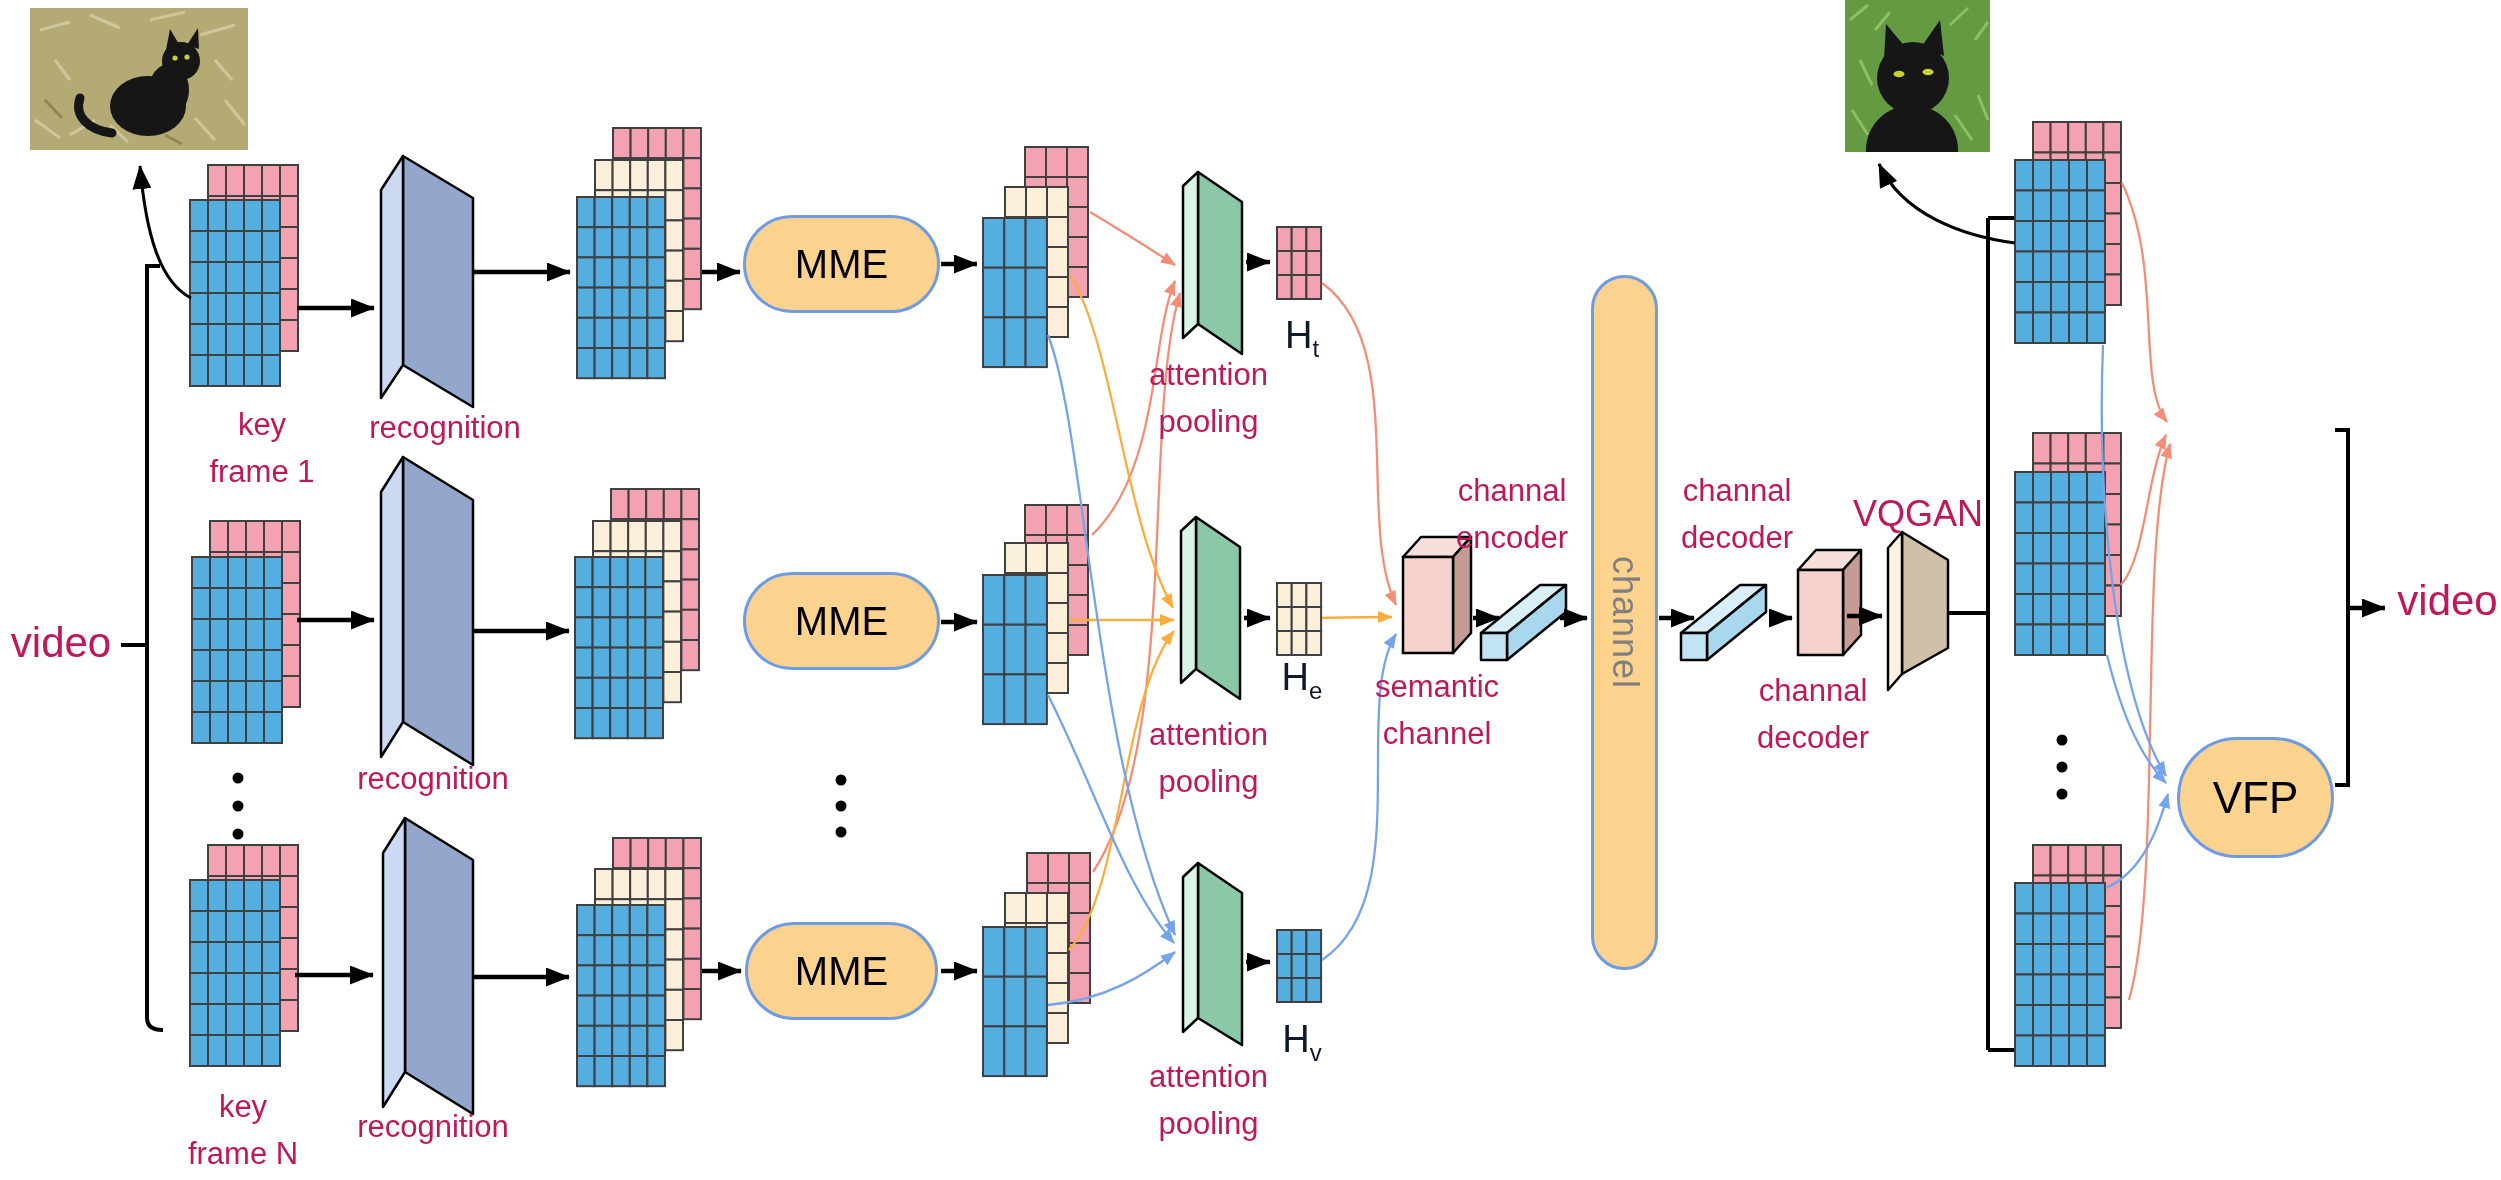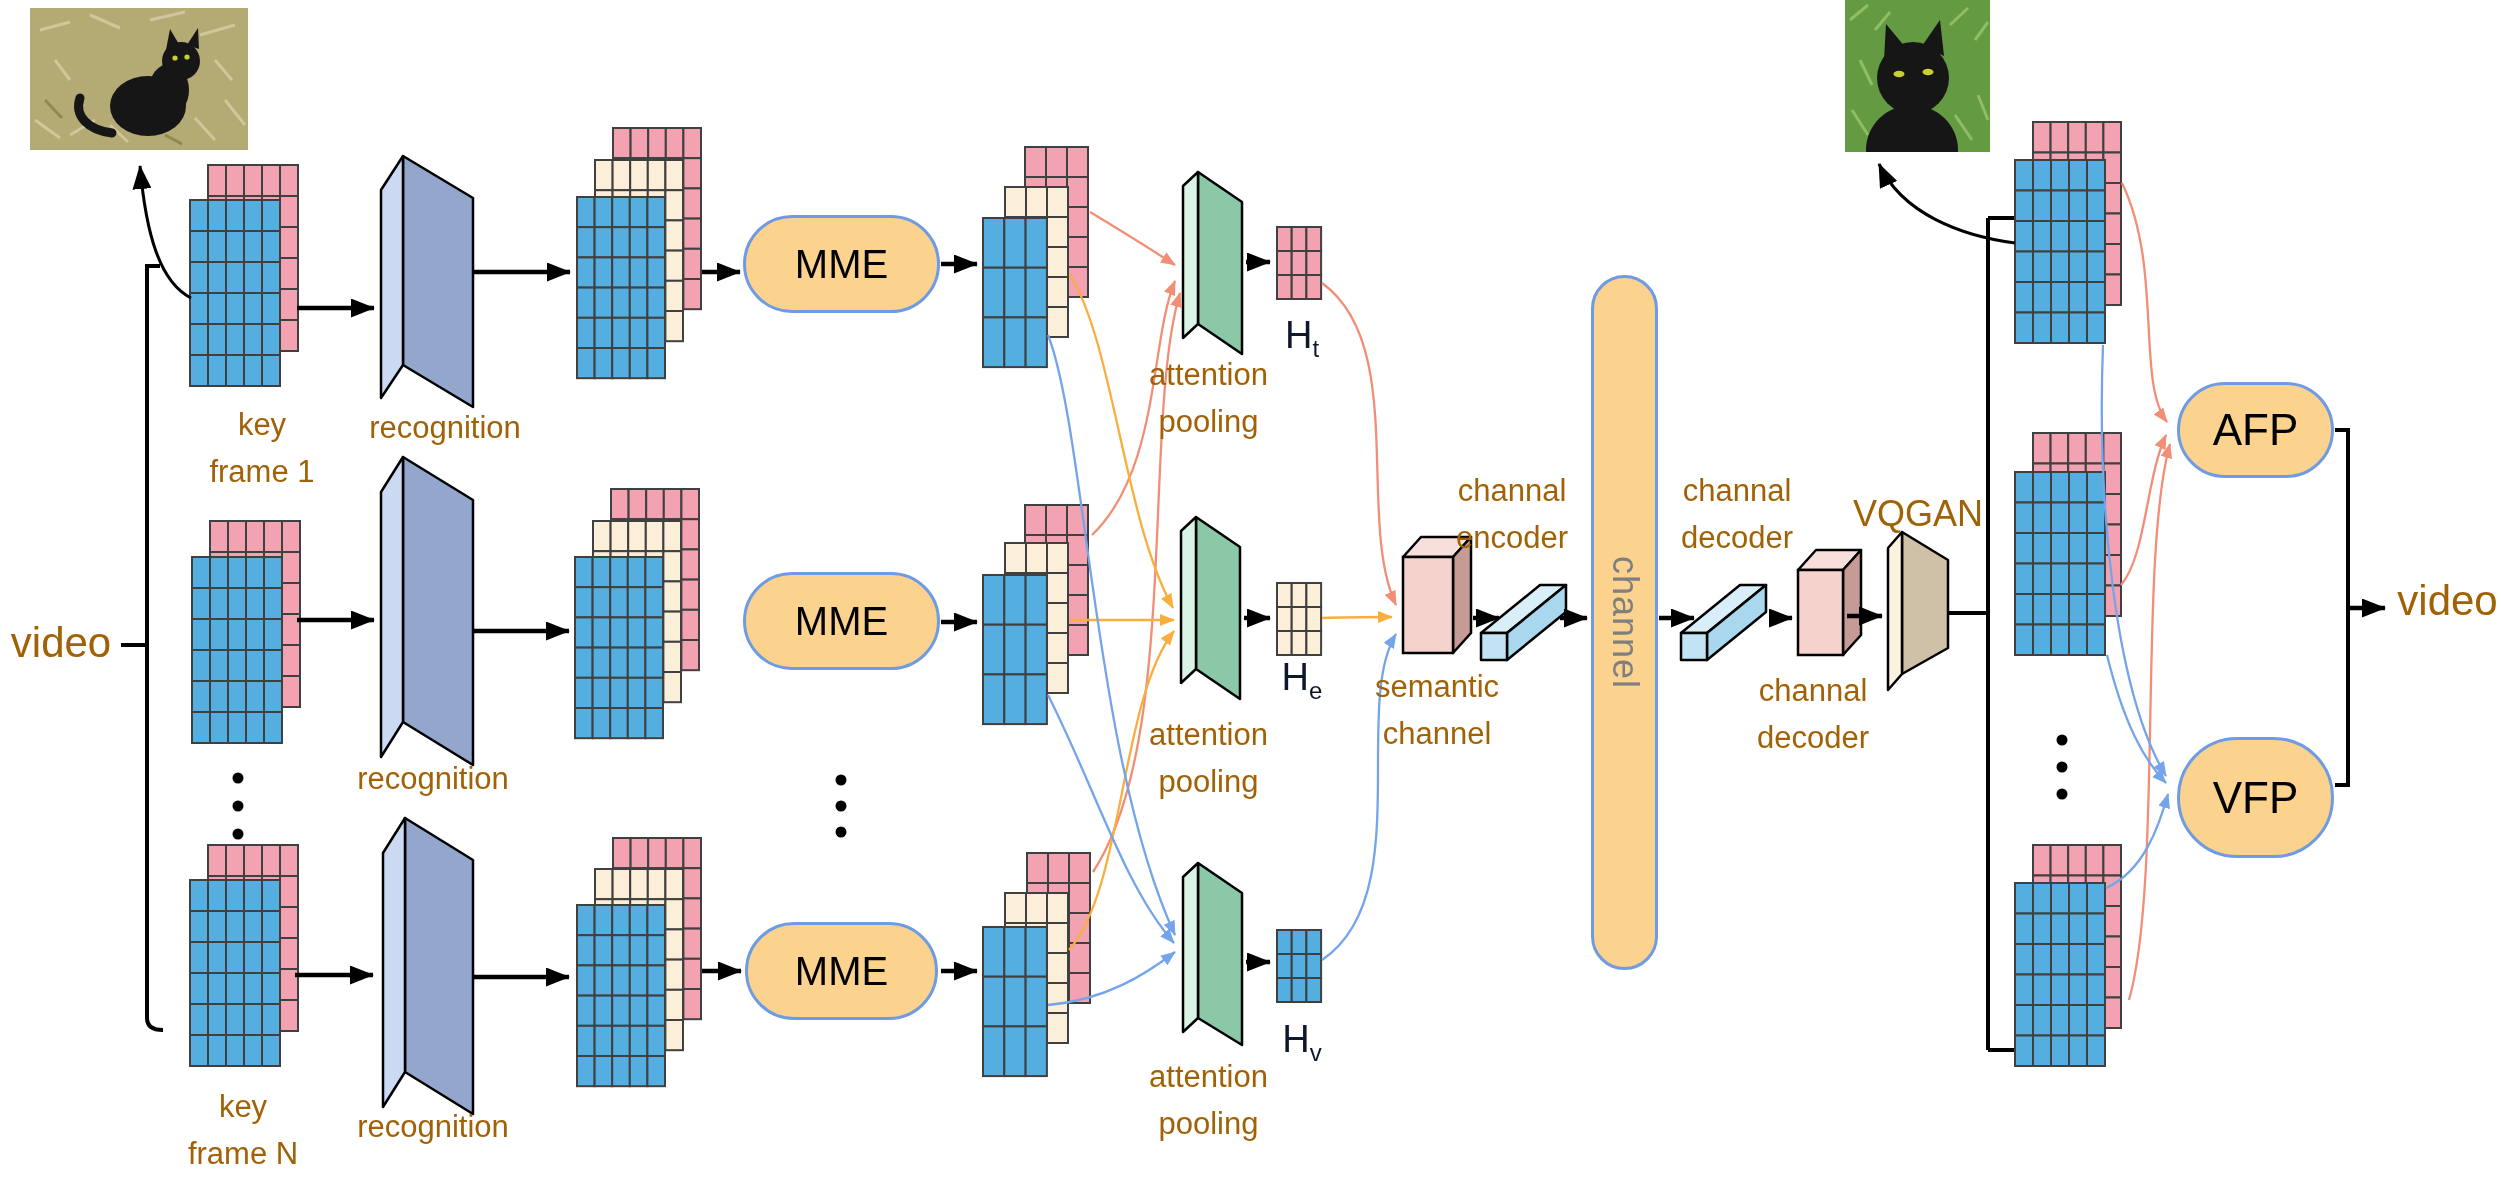--- a/index.html
+++ b/index.html
@@ -1,19 +1,19 @@
 <!DOCTYPE html>
 <html lang="en"><head>
 <meta charset="utf-8">
 <style>
   html,body{margin:0;padding:0;background:#fff;}
   #stage{position:relative;width:2501px;height:1180px;background:#fff;overflow:hidden;
          font-family:"Liberation Sans", sans-serif;}
   #diagram{position:absolute;left:0;top:0;z-index:0;}
-  .lbl{position:absolute;text-align:center;white-space:pre-line;color:#a16207;
+  .lbl{position:absolute;text-align:center;white-space:pre-line;color:#be185d;
        font-size:31px;line-height:1.5;z-index:2;}
   .big{font-size:42px;line-height:1.1;}
   .pill{position:absolute;display:flex;align-items:center;justify-content:center;
         border-radius:60px;font-size:40px;color:#000;z-index:1;box-sizing:border-box;
         border:3px solid #000000;background:#FBD28E;}
   .pill.io{font-size:44px;}
   #channel-pill{border-radius:36px;border-width:3px;}
   .vtext{writing-mode:vertical-rl;font-size:36px;letter-spacing:1px;}
   .h-label{position:absolute;font-size:38px;text-align:center;z-index:2;color:#0f172a;}
   .h-label sub{font-size:24px;}
@@ -1046,15 +1046,14 @@
   <div class="lbl" style="left:1637px;top:468px;width:200px;">channal
 decoder</div>
   <div class="lbl" style="left:1713px;top:668px;width:200px;">channal
 decoder</div>
   <div class="lbl" style="left:1843px;top:487px;width:150px;font-size:36px;">VQGAN</div>
 
   <div class="pill" id="channel-pill" style="left: 1591px; top: 275px; width: 67px; height: 695px; background: rgb(251, 210, 142); border-color: rgb(111, 155, 227);">
     <span class="vtext" id="channel-text" style="color: rgb(127, 127, 127);">channel</span>
   </div>
 
-  <div class="pill io" style="left: 2177px; top: 382px; width: 157px; height: 96px; background: rgb(251, 210, 142); border-color: rgb(111, 155, 227);">AFP</div>
   <div class="pill io" style="left: 2177px; top: 737px; width: 157px; height: 121px; background: rgb(251, 210, 142); border-color: rgb(111, 155, 227);">VFP</div>
 </div>
 
 </body></html>

